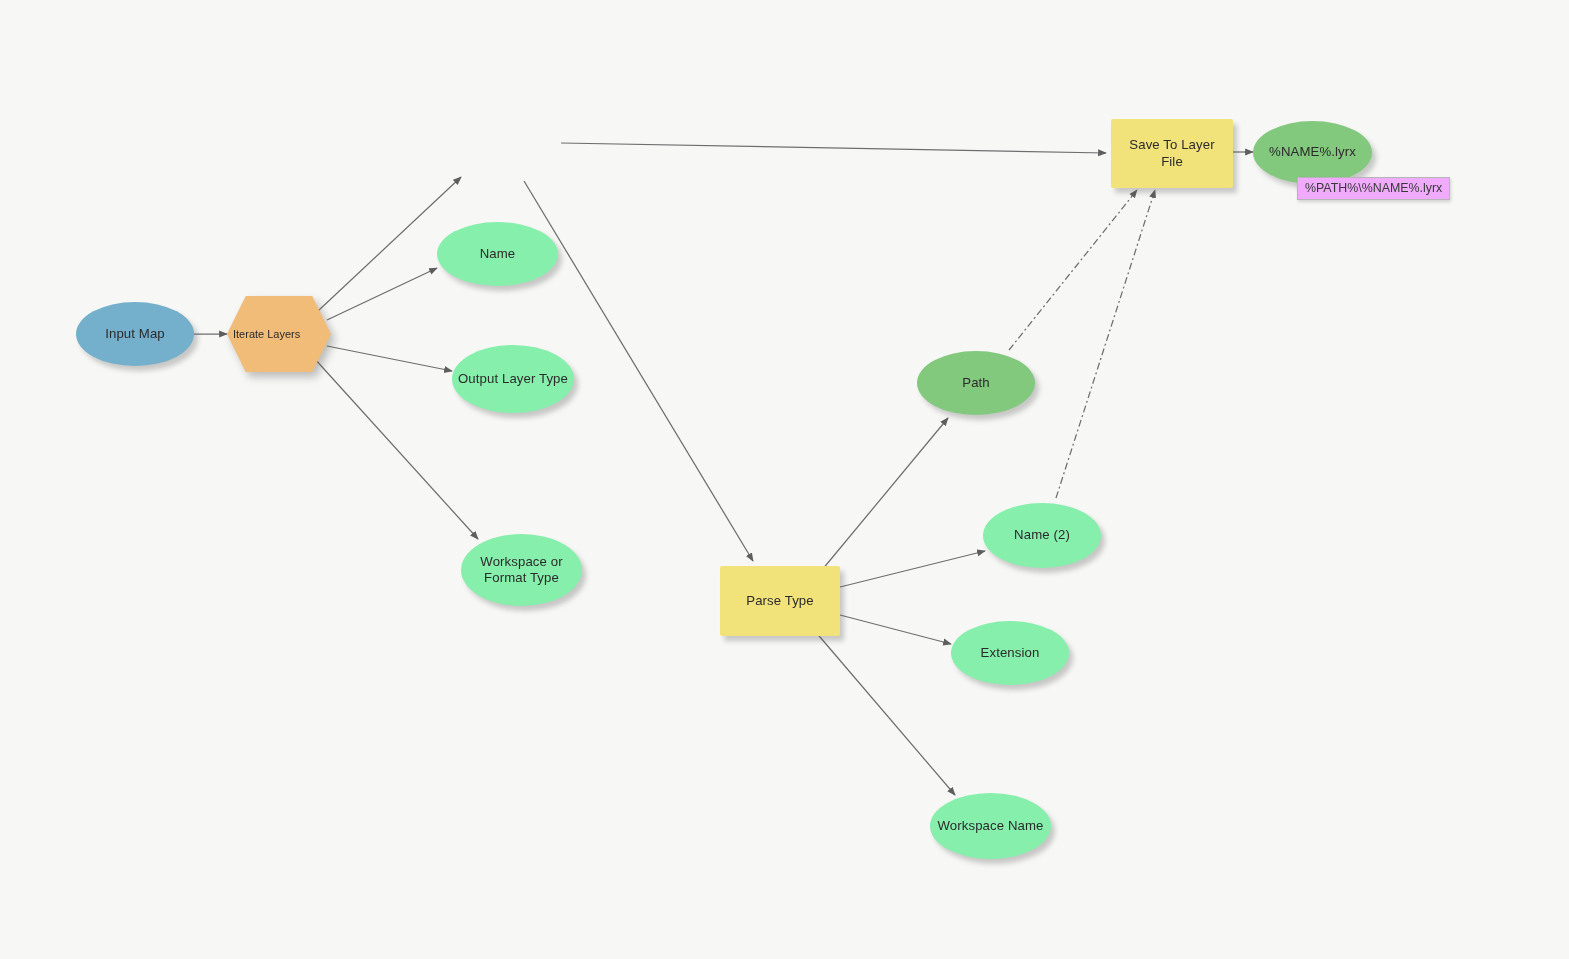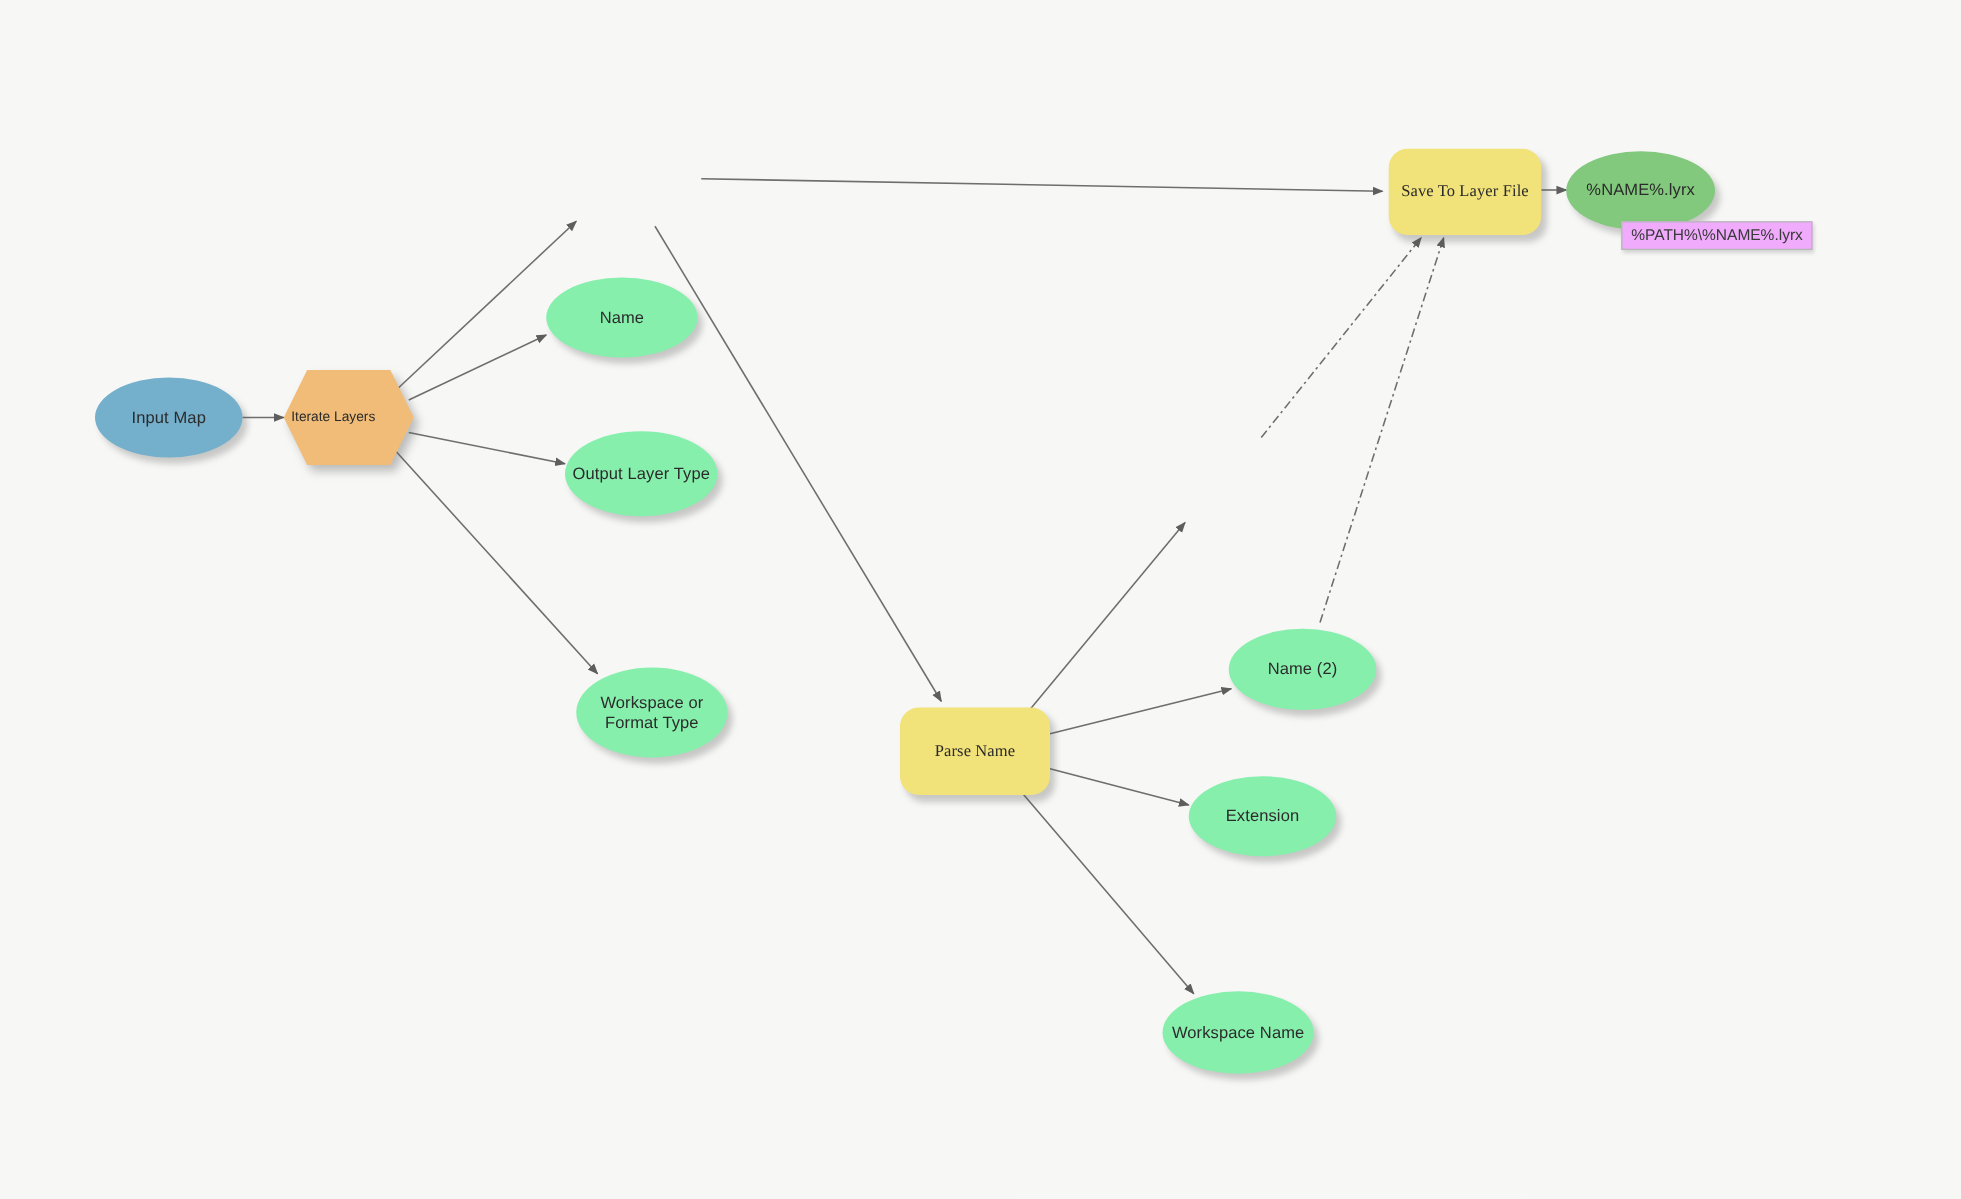--- a/index.html
+++ b/index.html
@@ -45,23 +45,22 @@
     border-radius: 50%;
     box-shadow: 4px 5px 5px rgba(90,90,90,0.30);
   }
   .var-input   { background: #74afcc; }
   .var-derived { background: #86efac; }
   .var-output  { background: #82c87d; }
 
   
   .tool-rect {
     background: #f2e27a;
-    border-radius: 15px;
+    border-radius: 2px;
     box-shadow: 4px 5px 5px rgba(90,90,90,0.30);
-    font-family: Liberation Serif, serif;
   }
   .tool-hex {
     background: #f0bc78;
     clip-path: polygon(18% 0%, 82% 0%, 100% 50%, 82% 100%, 18% 100%, 0% 50%);
   }
   .hex-wrap {
     position: absolute;
     z-index: 5;
     filter: drop-shadow(4px 5px 4px rgba(90,90,90,0.38));
   }
@@ -155,23 +154,26 @@
   <div class="node ellipse var-derived" style="left:452px; top:345px; width:122px; height:68px;">
     <span class="node-label">Output Layer Type</span>
   </div>
 
   <div class="node ellipse var-derived" style="left:461px; top:534px; width:121px; height:72px;">
     <span class="node-label">Workspace or
 Format Type</span>
   </div>
 
   <div class="node tool-rect" style="left:720px; top:566px; width:120px; height:70px;">
-    <span class="node-label">Parse Name</span>
+    <span class="node-label">Parse Type</span>
   </div>
 
+  <div class="node ellipse var-output" style="left:917px; top:351px; width:118px; height:64px;">
+    <span class="node-label">Path</span>
+  </div>
 
   <div class="node ellipse var-derived" style="left:983px; top:503px; width:118px; height:65px;">
     <span class="node-label">Name (2)</span>
   </div>
 
   <div class="node ellipse var-derived" style="left:951px; top:621px; width:118px; height:64px;">
     <span class="node-label">Extension</span>
   </div>
 
   <div class="node ellipse var-derived" style="left:930px; top:793px; width:121px; height:66px;">

